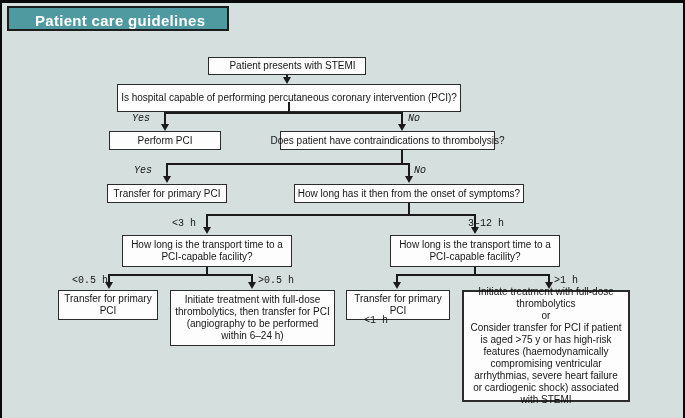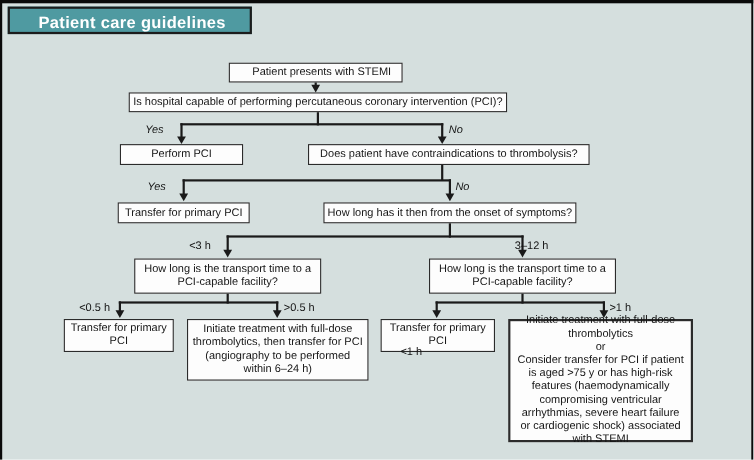--- a/index.html
+++ b/index.html
@@ -41,36 +41,36 @@
     flex-direction:column;
     padding:3px 5px;
   }
   .line{position:absolute;background:#1a1a1a;}
   .arrow{
     position:absolute;width:0;height:0;
     border-left:4px solid transparent;
     border-right:4px solid transparent;
     border-top:7px solid #1a1a1a;
   }
-  .elabel{position:absolute;font-size:10px;line-height:11px;color:#151515;}
+  .elabel{position:absolute;font-size:10px;line-height:11px;color:#151515;font-family:Liberation Mono, monospace;}
   .italic{font-style:italic;}
 </style>
 </head>
 <body>
 
 <div id="figure">
 
   <div class="titletab">
     <span>Patient care guidelines</span>
   </div>
 
   <div class="box nowrap" style="left:206px;top:54px;width:158px;height:18px;padding-left:13px;">Patient presents with STEMI</div>
-  <div class="box nowrap" style="left:115px;top:81px;width:344px;height:18px;">Is hospital capable of performing percutaneous coronary intervention (PCI)?</div>
+  <div class="box nowrap" style="left:115px;top:81px;width:344px;height:28px;">Is hospital capable of performing percutaneous coronary intervention (PCI)?</div>
   <div class="box nowrap" style="left:107px;top:128px;width:112px;height:19px;">Perform PCI</div>
-  <div class="box nowrap" style="left:278px;top:128px;width:256px;height:19px;">Does patient have contraindications to thrombolysis?</div>
+  <div class="box nowrap" style="left:278px;top:128px;width:215px;height:19px;">Does patient have contraindications to thrombolysis?</div>
   <div class="box nowrap" style="left:105px;top:181px;width:120px;height:19px;">Transfer for primary PCI</div>
   <div class="box nowrap" style="left:292px;top:181px;width:230px;height:19px;">How long has it then from the onset of symptoms?</div>
   <div class="box" style="left:120px;top:232px;width:170px;height:32px;">How long is the transport time to a PCI-capable facility?</div>
   <div class="box" style="left:388px;top:232px;width:170px;height:32px;">How long is the transport time to a PCI-capable facility?</div>
   <div class="box" style="left:56px;top:287px;width:100px;height:30px;">Transfer for primary PCI</div>
   <div class="box" style="left:168px;top:287px;width:165px;height:56px;">Initiate treatment with full-dose thrombolytics, then transfer for PCI (angiography to be performed within 6–24 h)</div>
   <div class="box" style="left:344px;top:287px;width:104px;height:30px;">Transfer for primary PCI</div>
   <div class="box bigbox" style="left:460px;top:287px;width:168px;height:112px;">
     <div>Initiate treatment with full-dose thrombolytics</div>
     <div>or</div>

